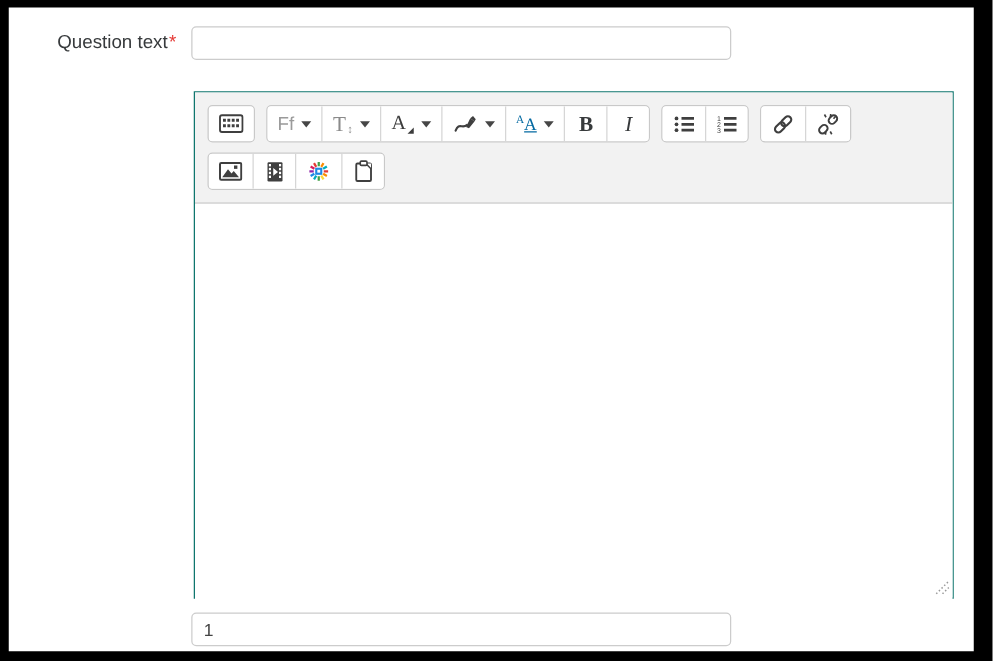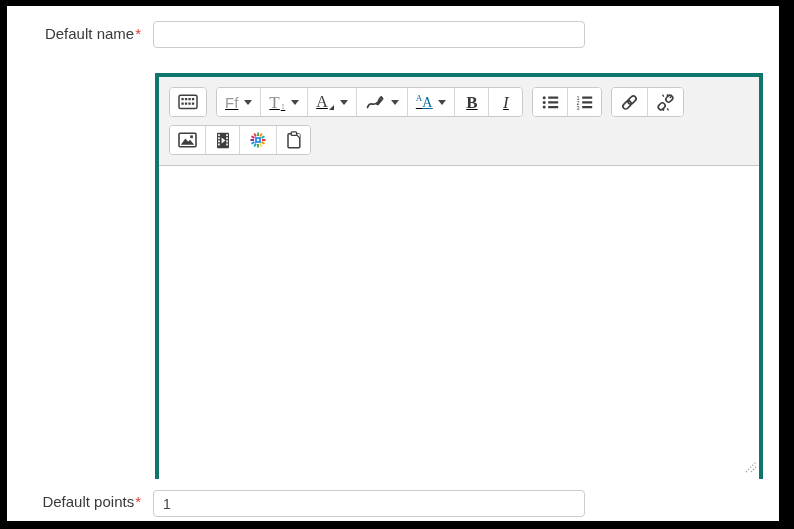--- a/index.html
+++ b/index.html
@@ -33,23 +33,22 @@
   }
   #label-qname   { top: 19px; }
   #input-qname   { top: 15px; height: 27px; }
   #label-qtext   { top: 73px; }
   #label-points  { top: 487px; }
   #input-points  { top: 484px; height: 27px; }
 
   .editor {
     position: absolute; left: 148px; top: 67px;
     width: 608px; height: 406px;
-    border: 4px solid #0f766e;
+    border: 1px solid #0f766e;
     background: #fff;
-    text-decoration: underline;
   }
   .toolbar {
     background: #f2f2f2;
     border-bottom: 1px solid #c4c4c4;
     padding: 10px 10px 10px 10px;
   }
   .tb-row { display: flex; gap: 9px; align-items: flex-start; }
   .tb-row + .tb-row { margin-top: 8px; }
   .tb-group {
     display: flex;
@@ -94,21 +93,21 @@
     padding: 6px; outline: none;
   }
   .resize-grip { position: absolute; right: 2px; bottom: 2px; cursor: nwse-resize; line-height: 0; }
   svg { display: block; }
 </style>
 </head>
 <body>
 
 <div class="page">
 
-  <div class="field-label" id="label-qname"><span>Default name</span><span class="req">*</span></div>
+  <div class="field-label" id="label-qname"><span>Question text</span><span class="req">*</span></div>
   <input class="text-input" id="input-qname" type="text" value="" style="">
 
 
   <div class="editor">
     <div class="toolbar">
 
       <div class="tb-row">
 
         <div class="tb-group">
           <button class="tb-btn">
@@ -279,16 +278,15 @@
 
     <div class="editor-content" contenteditable="true" style=""></div>
     <div class="resize-grip">
       <svg width="13" height="13" viewBox="0 0 13 13">
         <line x1="2" y1="12" x2="12" y2="2" stroke="#999" stroke-width="1.2" stroke-dasharray="1.2 1.8"></line>
         <line x1="7" y1="12" x2="12" y2="7" stroke="#999" stroke-width="1.2" stroke-dasharray="1.2 1.8"></line>
       </svg>
     </div>
   </div>
 
-  <div class="field-label" id="label-points"><span>Default points</span><span class="req">*</span></div>
   <input class="text-input" id="input-points" type="text" value="1" style="">
 
 </div>
 
 </body></html>

